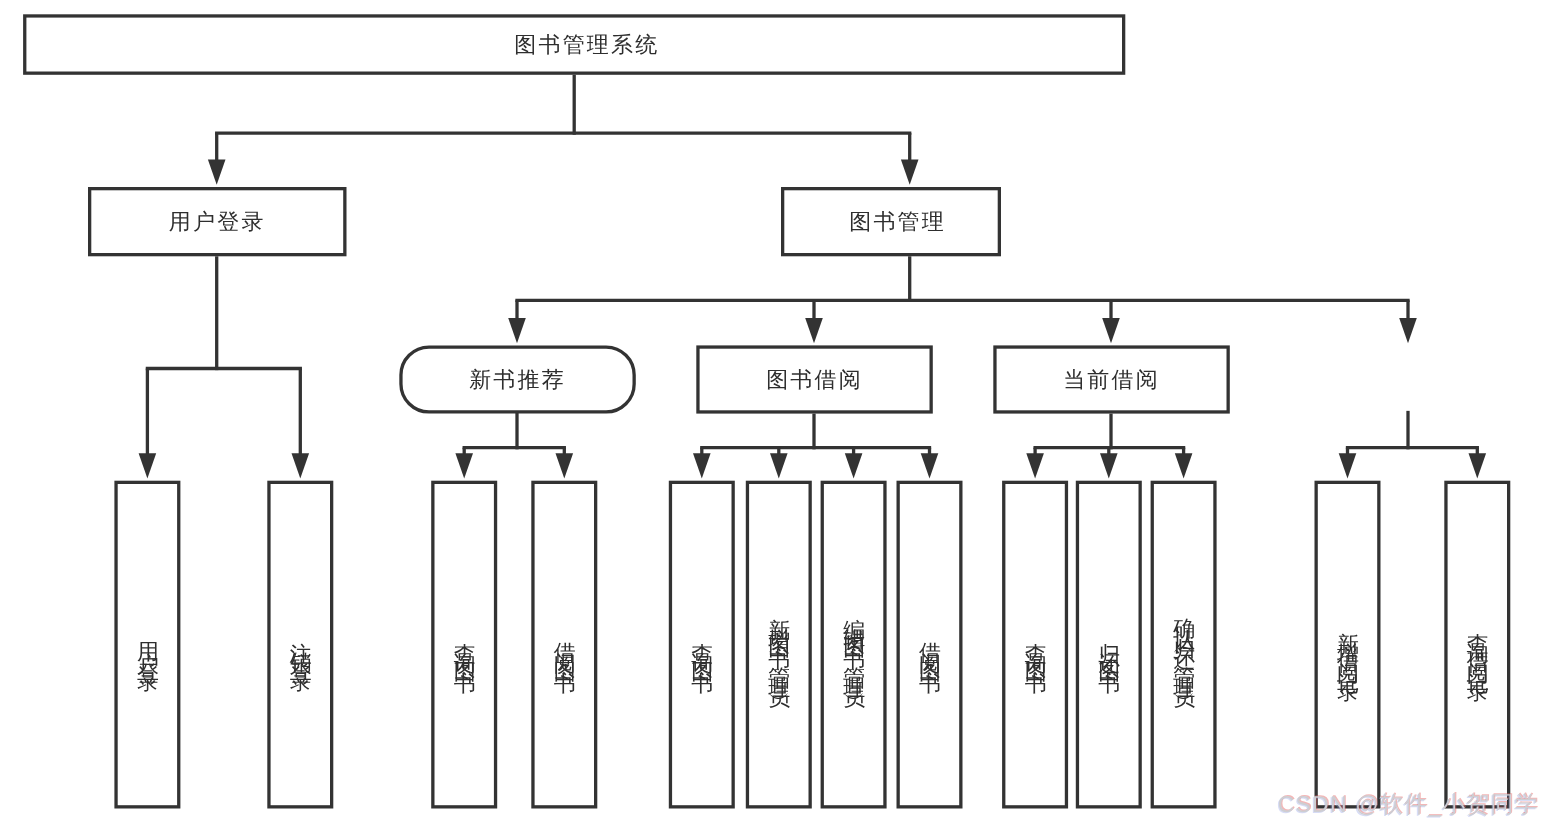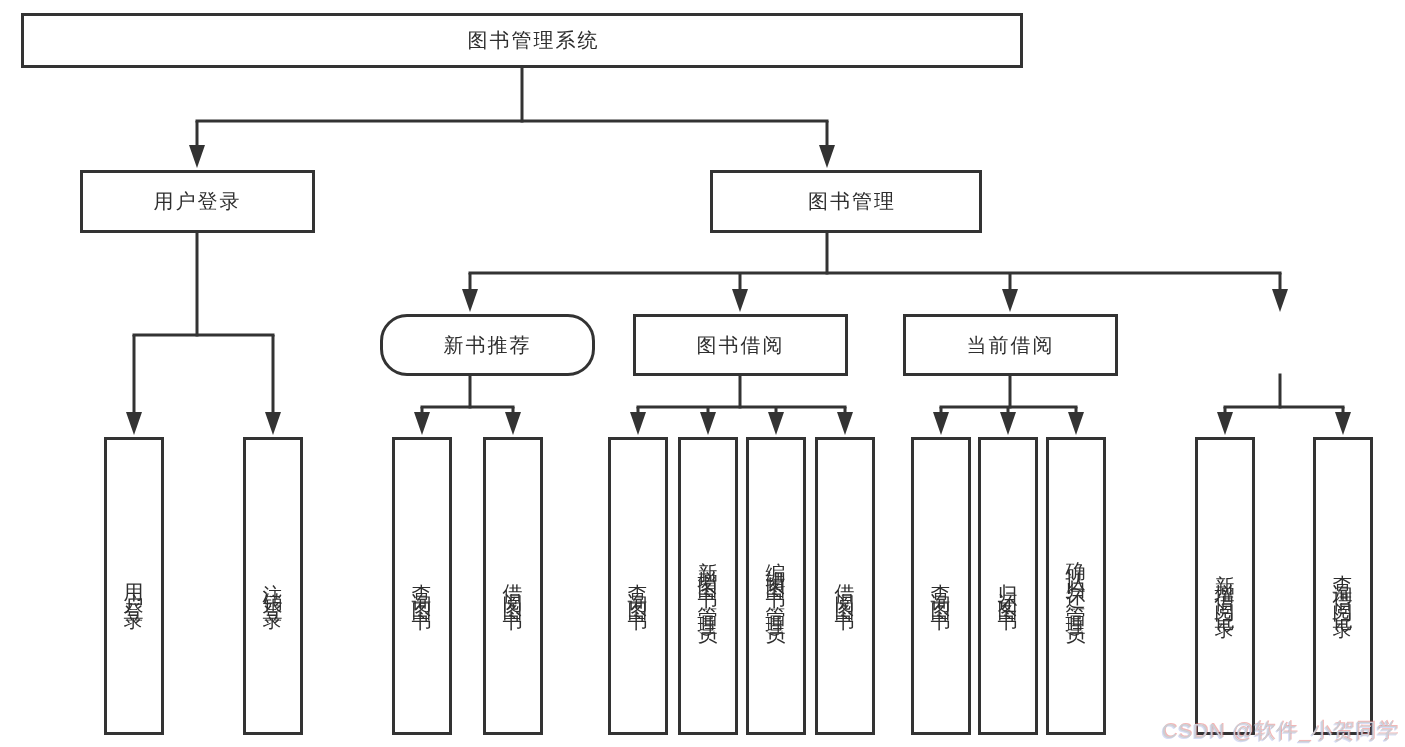--- a/index.html
+++ b/index.html
@@ -124,23 +124,23 @@
     <line class="sq" x1="1225" y1="407" x2="1343" y2="407"></line>
     <line x1="1225" y1="407" x2="1225" y2="417"></line>
     <polygon points="1217,412 1233,412 1225,435"></polygon>
     <line x1="1343" y1="407" x2="1343" y2="417"></line>
     <polygon points="1335,412 1351,412 1343,435"></polygon>
   </svg>
 
   <div class="node root-node">图书管理系统</div>
 
   <div class="node lvl2" style="left:80px;  width:235px;">用户登录</div>
-  <div class="node lvl2" style="left:710px; width:272px;padding-left:12px;">图书管理</div>
+  <div class="node lvl2" style="left:710px; width:200px;padding-left:12px;">图书管理</div>
 
-  <div class="node lvl3" style="left:380px;border-radius:27px;">新书推荐</div>
+  <div class="node lvl3" style="left:363px;border-radius:27px;">新书推荐</div>
   <div class="node lvl3" style="left:903px;">当前借阅</div>
   <div class="node lvl3" style="left:633px;">图书借阅</div>
 
   <div class="node leaf" style="left:104px;">用户登录</div>
   <div class="node leaf" style="left:243px;">注销登录</div>
   <div class="node leaf" style="left:392px;">查询图书</div>
   <div class="node leaf" style="left:483px;">借阅图书</div>
   <div class="node leaf" style="left:608px;">查询图书</div>
   <div class="node leaf" style="left:678px;">新增图书（管理员）</div>
   <div class="node leaf" style="left:746px;">编辑图书（管理员）</div>

